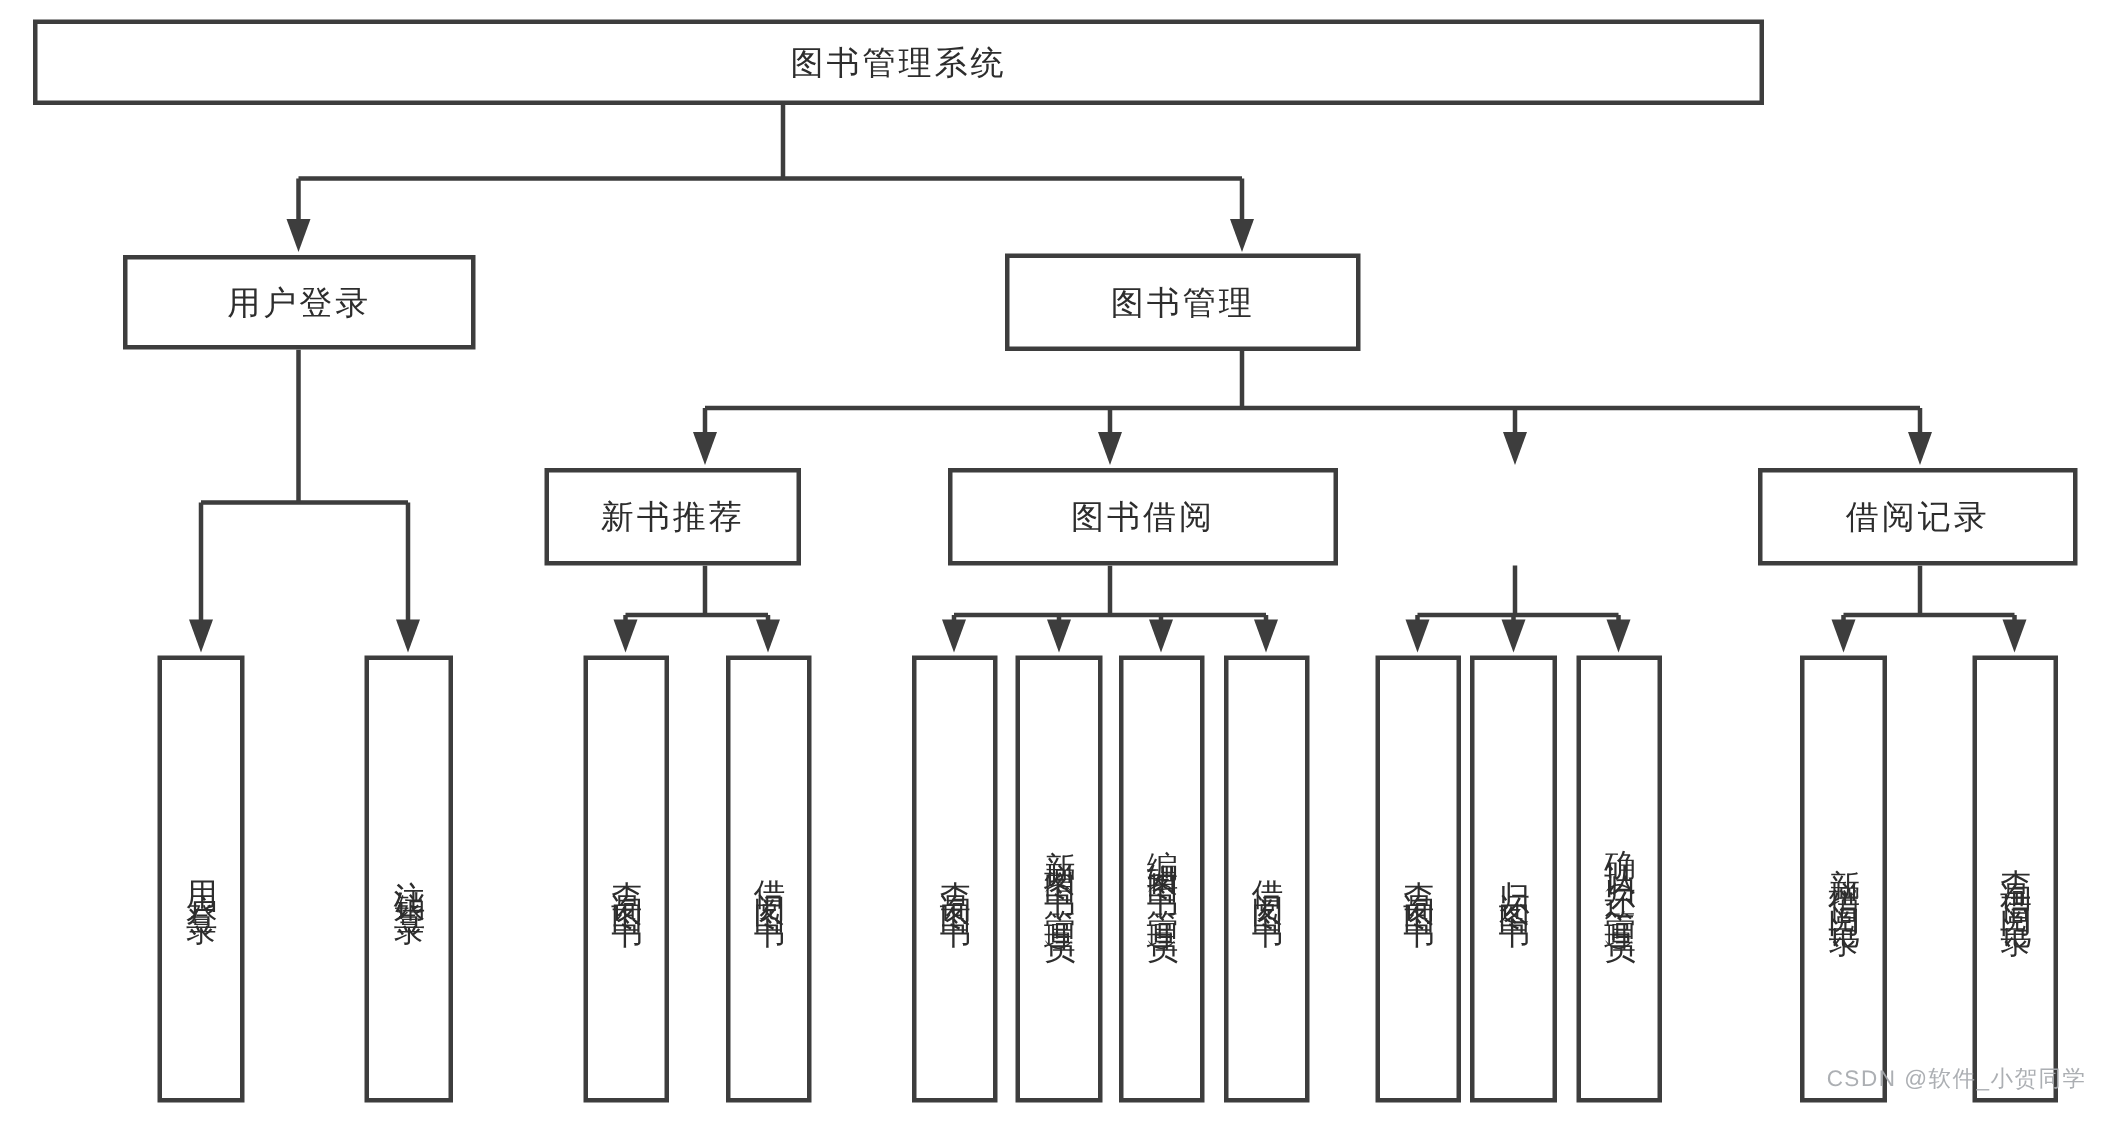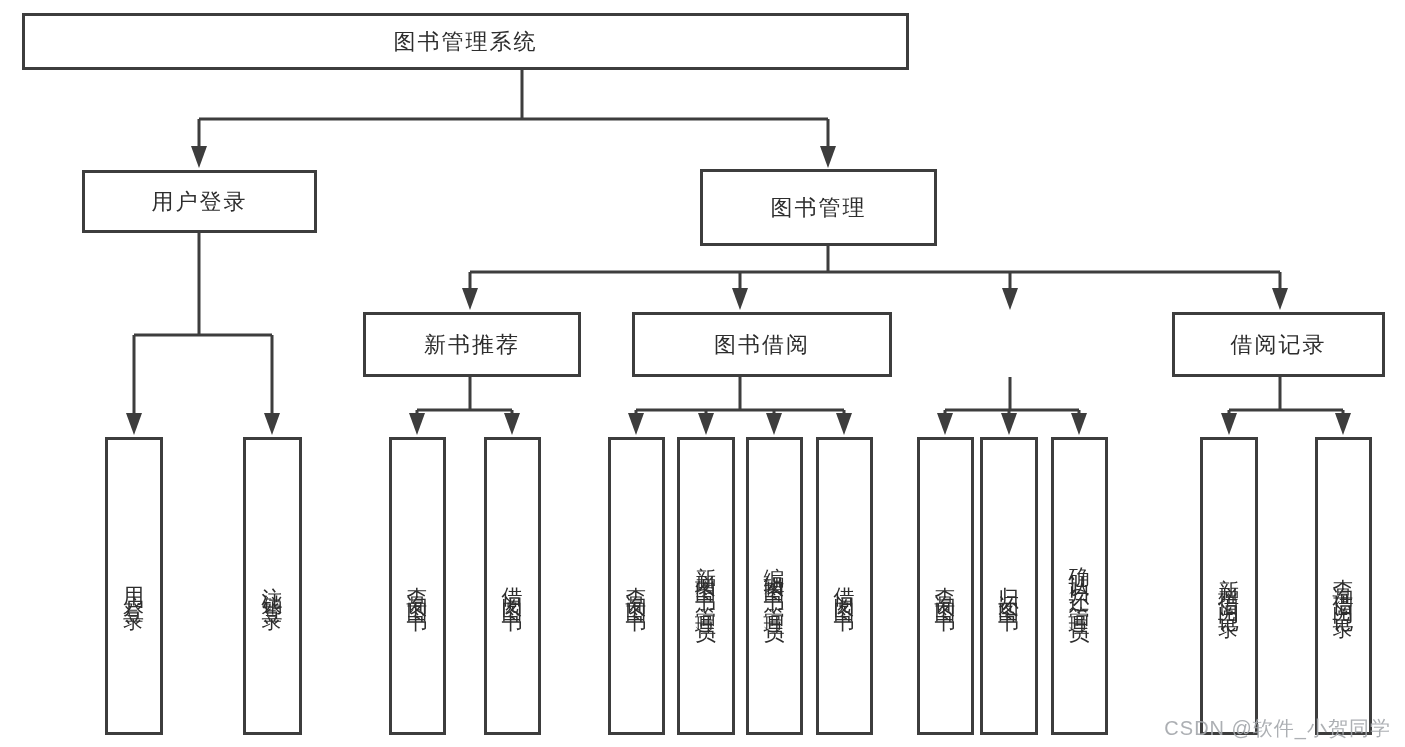--- a/index.html
+++ b/index.html
@@ -46,22 +46,22 @@
     stroke-width: 3;
     fill: none;
   }
   #connectors polygon {
     fill: #3d3d3d;
     stroke: none;
   }
   #watermark {
     position: absolute;
     right: 14px;
-    bottom: 5px;
-    font-size: 20px;
+    bottom: 18px;
+    font-size: 15px;
     color: rgba(165,168,172,0.92);
     letter-spacing: 1px;
     z-index: 5;
     white-space: nowrap;
   }
 </style>
 </head>
 <body>
 
 <div id="canvas">
@@ -95,32 +95,32 @@
     <path d="M1010 377 V410 M945 410 H1079 M945 410 V421 M1009 410 V421 M1079 410 V421"></path>
     <polygon points="937,413 953,413 945,435"></polygon>
     <polygon points="1001,413 1017,413 1009,435"></polygon>
     <polygon points="1071,413 1087,413 1079,435"></polygon>
 
     <path d="M1280 377 V410 M1229 410 H1343 M1229 410 V421 M1343 410 V421"></path>
     <polygon points="1221,413 1237,413 1229,435"></polygon>
     <polygon points="1335,413 1351,413 1343,435"></polygon>
   </svg>
 
-  <div class="box hbox" style="left:22px; top:13px; width:887px; height:57px;">
+  <div class="box hbox" style="left:22px; top:13px; width:1154px; height:57px;">
     <span>图书管理系统</span>
   </div>
 
   <div class="box hbox" style="left:82px; top:170px; width:235px; height:63px;">
     <span>用户登录</span>
   </div>
-  <div class="box hbox" style="left:700px; top:169px; width:237px; height:77px;">
+  <div class="box hbox" style="left:670px; top:169px; width:237px; height:65px;">
     <span>图书管理</span>
   </div>
 
-  <div class="box hbox" style="left:363px; top:312px; width:218px; height:65px;justify-content:center;">
+  <div class="box hbox" style="left:363px; top:312px; width:171px; height:65px;justify-content:center;">
     <span>新书推荐</span>
   </div>
   <div class="box hbox" style="left:632px; top:312px; width:260px; height:65px;">
     <span>图书借阅</span>
   </div>
   <div class="box hbox" style="left:1172px; top:312px; width:213px; height:65px;">
     <span>借阅记录</span>
   </div>
 
   <div class="box leaf" style="left:105px; top:437px; width:58px; height:298px;">

